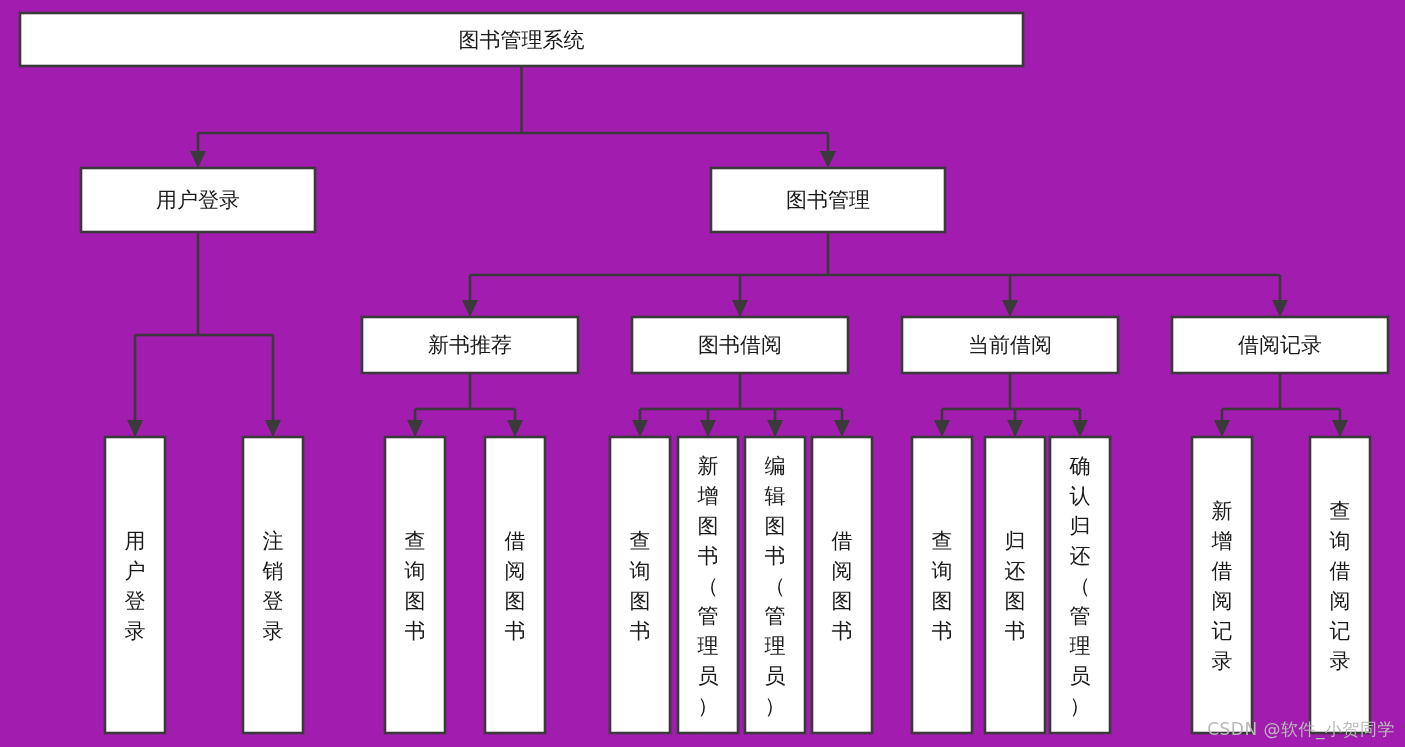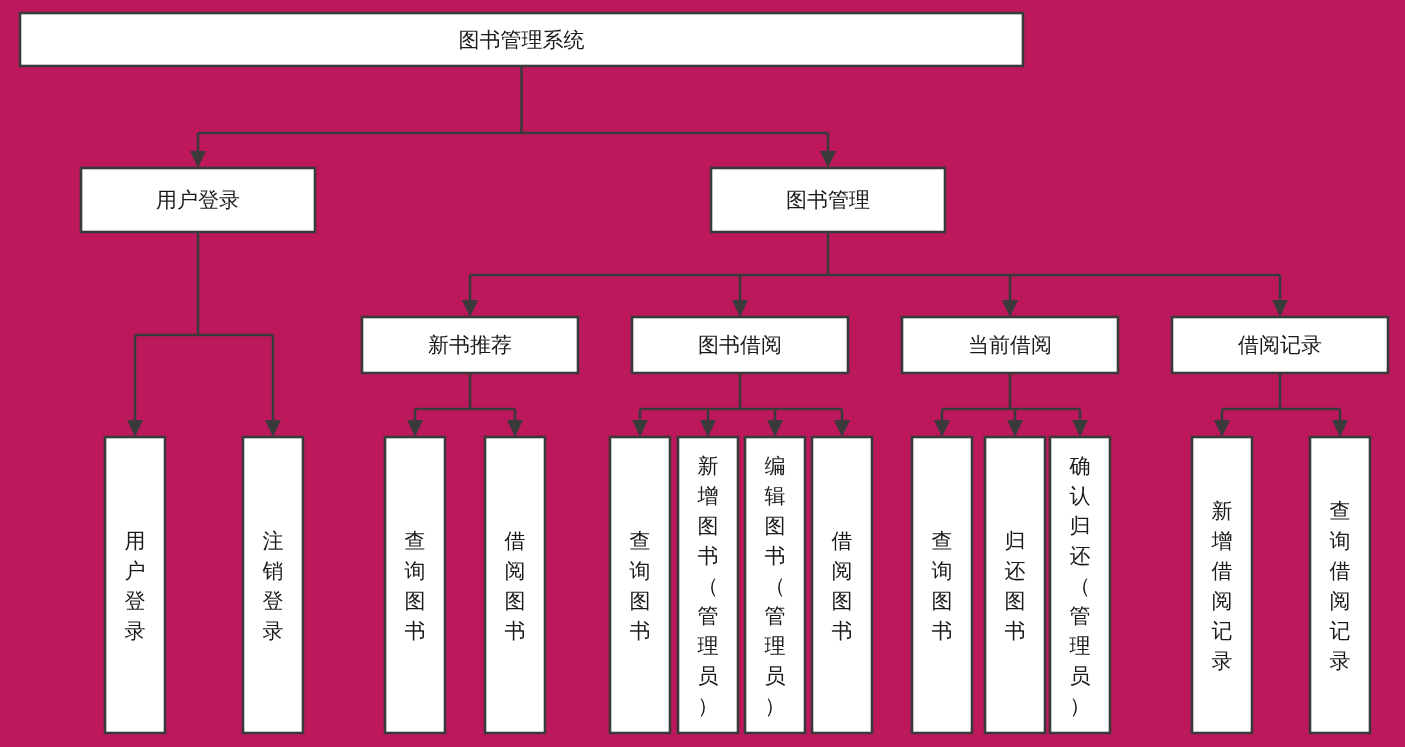--- a/index.html
+++ b/index.html
@@ -11,21 +11,21 @@
   body {
     width: 1405px;
     height: 747px;
     overflow: hidden;
     font-family: "DejaVu Sans", "Liberation Sans", sans-serif;
   }
   #diagram-root {
     position: relative;
     width: 1405px;
     height: 747px;
-    background: #be185d;
+    background: #a21caf;
   }
   svg.diagram-canvas {
     position: absolute;
     left: 0;
     top: 0;
     width: 1405px;
     height: 747px;
   }
   .node-box {
     fill: #ffffff;
@@ -202,13 +202,14 @@
           <rect x="1192" y="437" width="60" height="296" class="node-box"></rect>
           <text x="1222" y="518.4" class="node-label-v"><tspan x="1222" dy="0">新</tspan><tspan x="1222" dy="30">增</tspan><tspan x="1222" dy="30">借</tspan><tspan x="1222" dy="30">阅</tspan><tspan x="1222" dy="30">记</tspan><tspan x="1222" dy="30">录</tspan></text>
         </g>
         <g>
           <rect x="1310" y="437" width="60" height="296" class="node-box"></rect>
           <text x="1340" y="518.4" class="node-label-v"><tspan x="1340" dy="0">查</tspan><tspan x="1340" dy="30">询</tspan><tspan x="1340" dy="30">借</tspan><tspan x="1340" dy="30">阅</tspan><tspan x="1340" dy="30">记</tspan><tspan x="1340" dy="30">录</tspan></text>
         </g>
       </g>
   </svg>
 
+  <div class="watermark-text">CSDN @软件_小贺同学</div>
 </div>
 
 </body></html>

